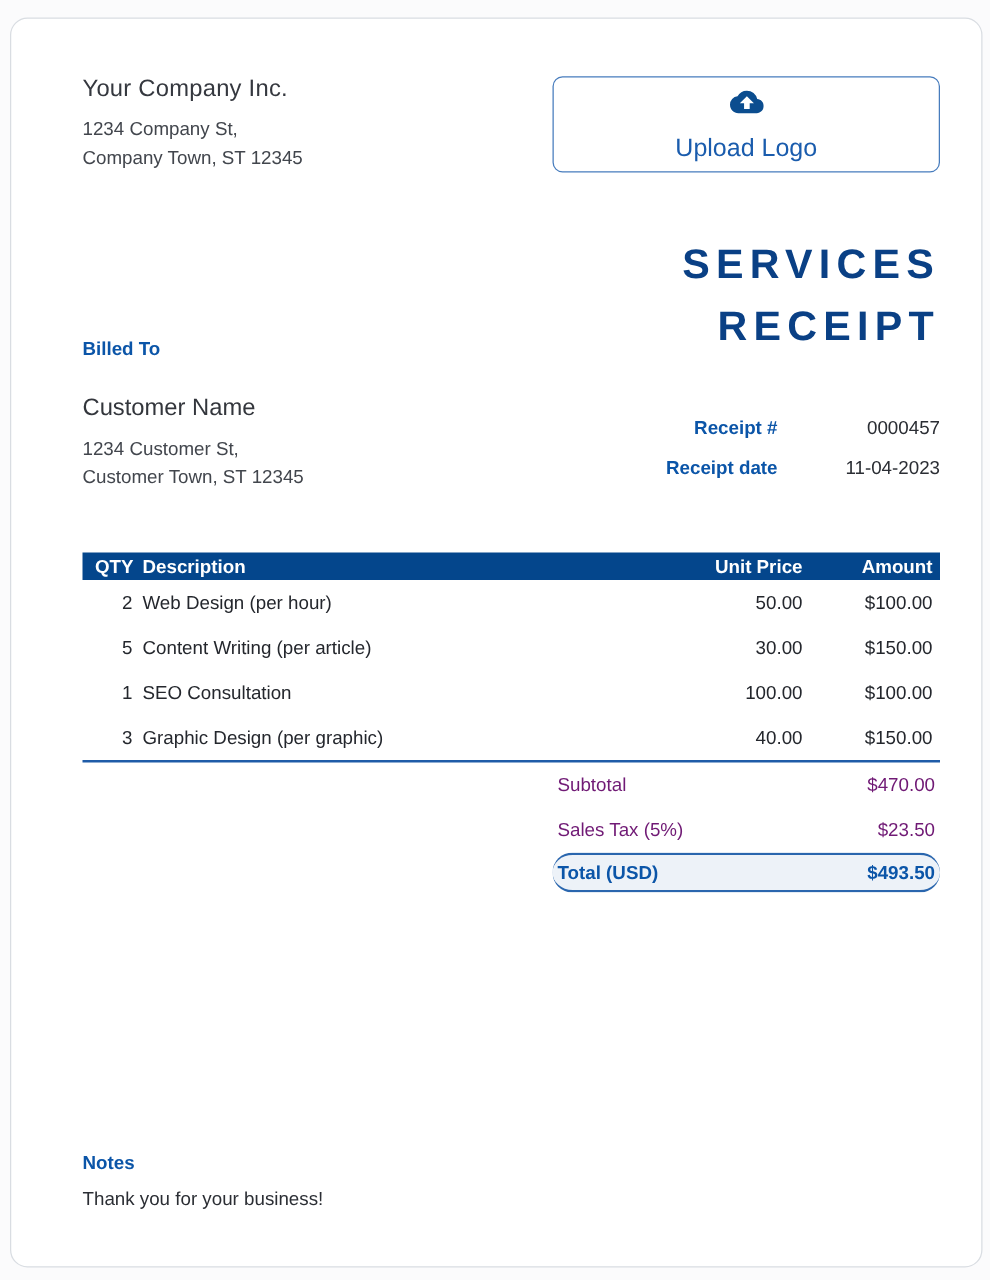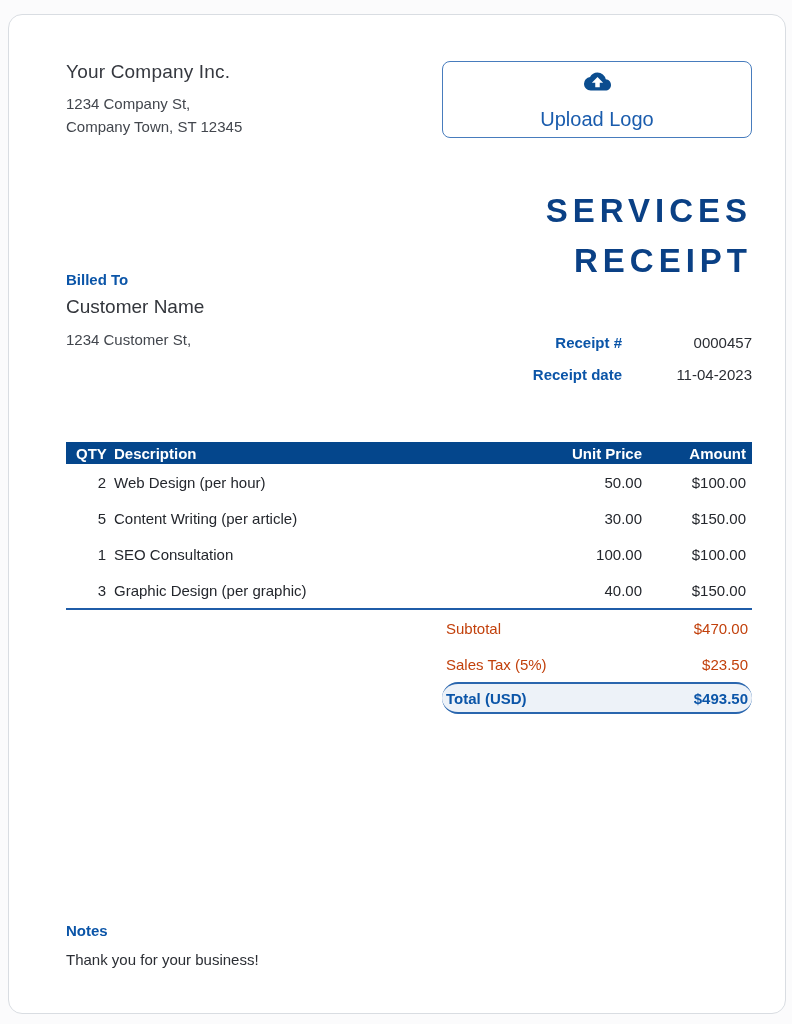--- a/index.html
+++ b/index.html
@@ -17,21 +17,21 @@
                 border:1.5px solid var(--button-border-blue,#477cbd); border-radius:8px;
                 display:flex; align-items:center; justify-content:center; gap:13px;
                 color:var(--button-text-blue,#1a5cad); font-size:20px; font-weight:500;
                 font-family:inherit;flex-direction:column; }
   .upload-btn svg { display:block; }
 
   
   .mid-row { display:flex; justify-content:space-between; align-items:flex-start; }
   .billed { margin-top:133px; }
   .billed-label { font-size:15px; font-weight:700; color:var(--label-blue,#0b55a8); }
-  .billed-name { margin-top:8px; font-size:19px; color:#33363c; }
+  .billed-name { margin-top:28px; font-size:19px; color:#33363c; }
   .billed-address { margin-top:11px; font-size:15px; color:var(--text-secondary,#42464d); line-height:22px; }
   .right-col { margin-top:48px; display:flex; flex-direction:column; align-items:flex-end; }
   .doc-title { text-align:right; font-size:33px; font-weight:800; letter-spacing:5px;
                color:var(--title-navy,#0a4085); line-height:50px; }
   .meta { margin-top:48px; width:340px; }
   .meta-row { display:flex; justify-content:flex-end; align-items:baseline; height:32px; }
   .meta-label { font-size:15px; font-weight:700; color:var(--label-blue,#0b55a8); text-align:right; }
   .meta-value { width:130px; font-size:15px; color:#2b2e34; text-align:right; }
 
   
@@ -41,21 +41,21 @@
   .thead { background:var(--brand-navy,#04468c); height:22px; color:#fff; font-weight:700; font-size:15px; }
   .c-qty { text-align:right; }
   .c-desc { padding-left:8px; }
   .c-unit, .c-amt { text-align:right; }
   .trow { height:36px; font-size:15px; color:#24272d; }
   .items-rule { border-bottom:2px solid #1f5ca8; }
 
   
   .totals { width:310px; margin-left:auto; }
   .total-line { display:flex; justify-content:space-between; align-items:center;
-                height:36px; padding:0 4px; font-size:15px; color:#c2410c; }
+                height:36px; padding:0 4px; font-size:15px; color:#701a75; }
   .grand { height:32px; background:var(--total-row-bg,#edf2f8);
            border-top:2px solid var(--divider-blue,#2a66ae);
            border-bottom:2px solid var(--divider-blue,#2a66ae);
            font-weight:700; color:var(--label-blue,#0b55a8);border-radius:16px; }
 
   
   .notes { margin-top:208px; }
   .notes-label { font-size:15px; font-weight:700; color:var(--label-blue,#0b55a8); }
   .notes-text { margin-top:12px; font-size:15px; color:#2b2e34; }
 </style>
@@ -81,20 +81,21 @@
       <span>Upload Logo</span>
     </button>
   </div>
 
   <div class="mid-row">
     <div class="billed">
       <div class="billed-label">Billed To</div>
       <div class="billed-name">Customer Name</div>
       <div class="billed-address">
         <div>1234 Customer St,</div>
+        <div>Customer Town, ST 12345</div>
       </div>
     </div>
     <div class="right-col">
       <div class="doc-title">
         <div>SERVICES</div>
         <div>RECEIPT</div>
       </div>
       <div class="meta">
         <div class="meta-row">
           <span class="meta-label">Receipt #</span>

